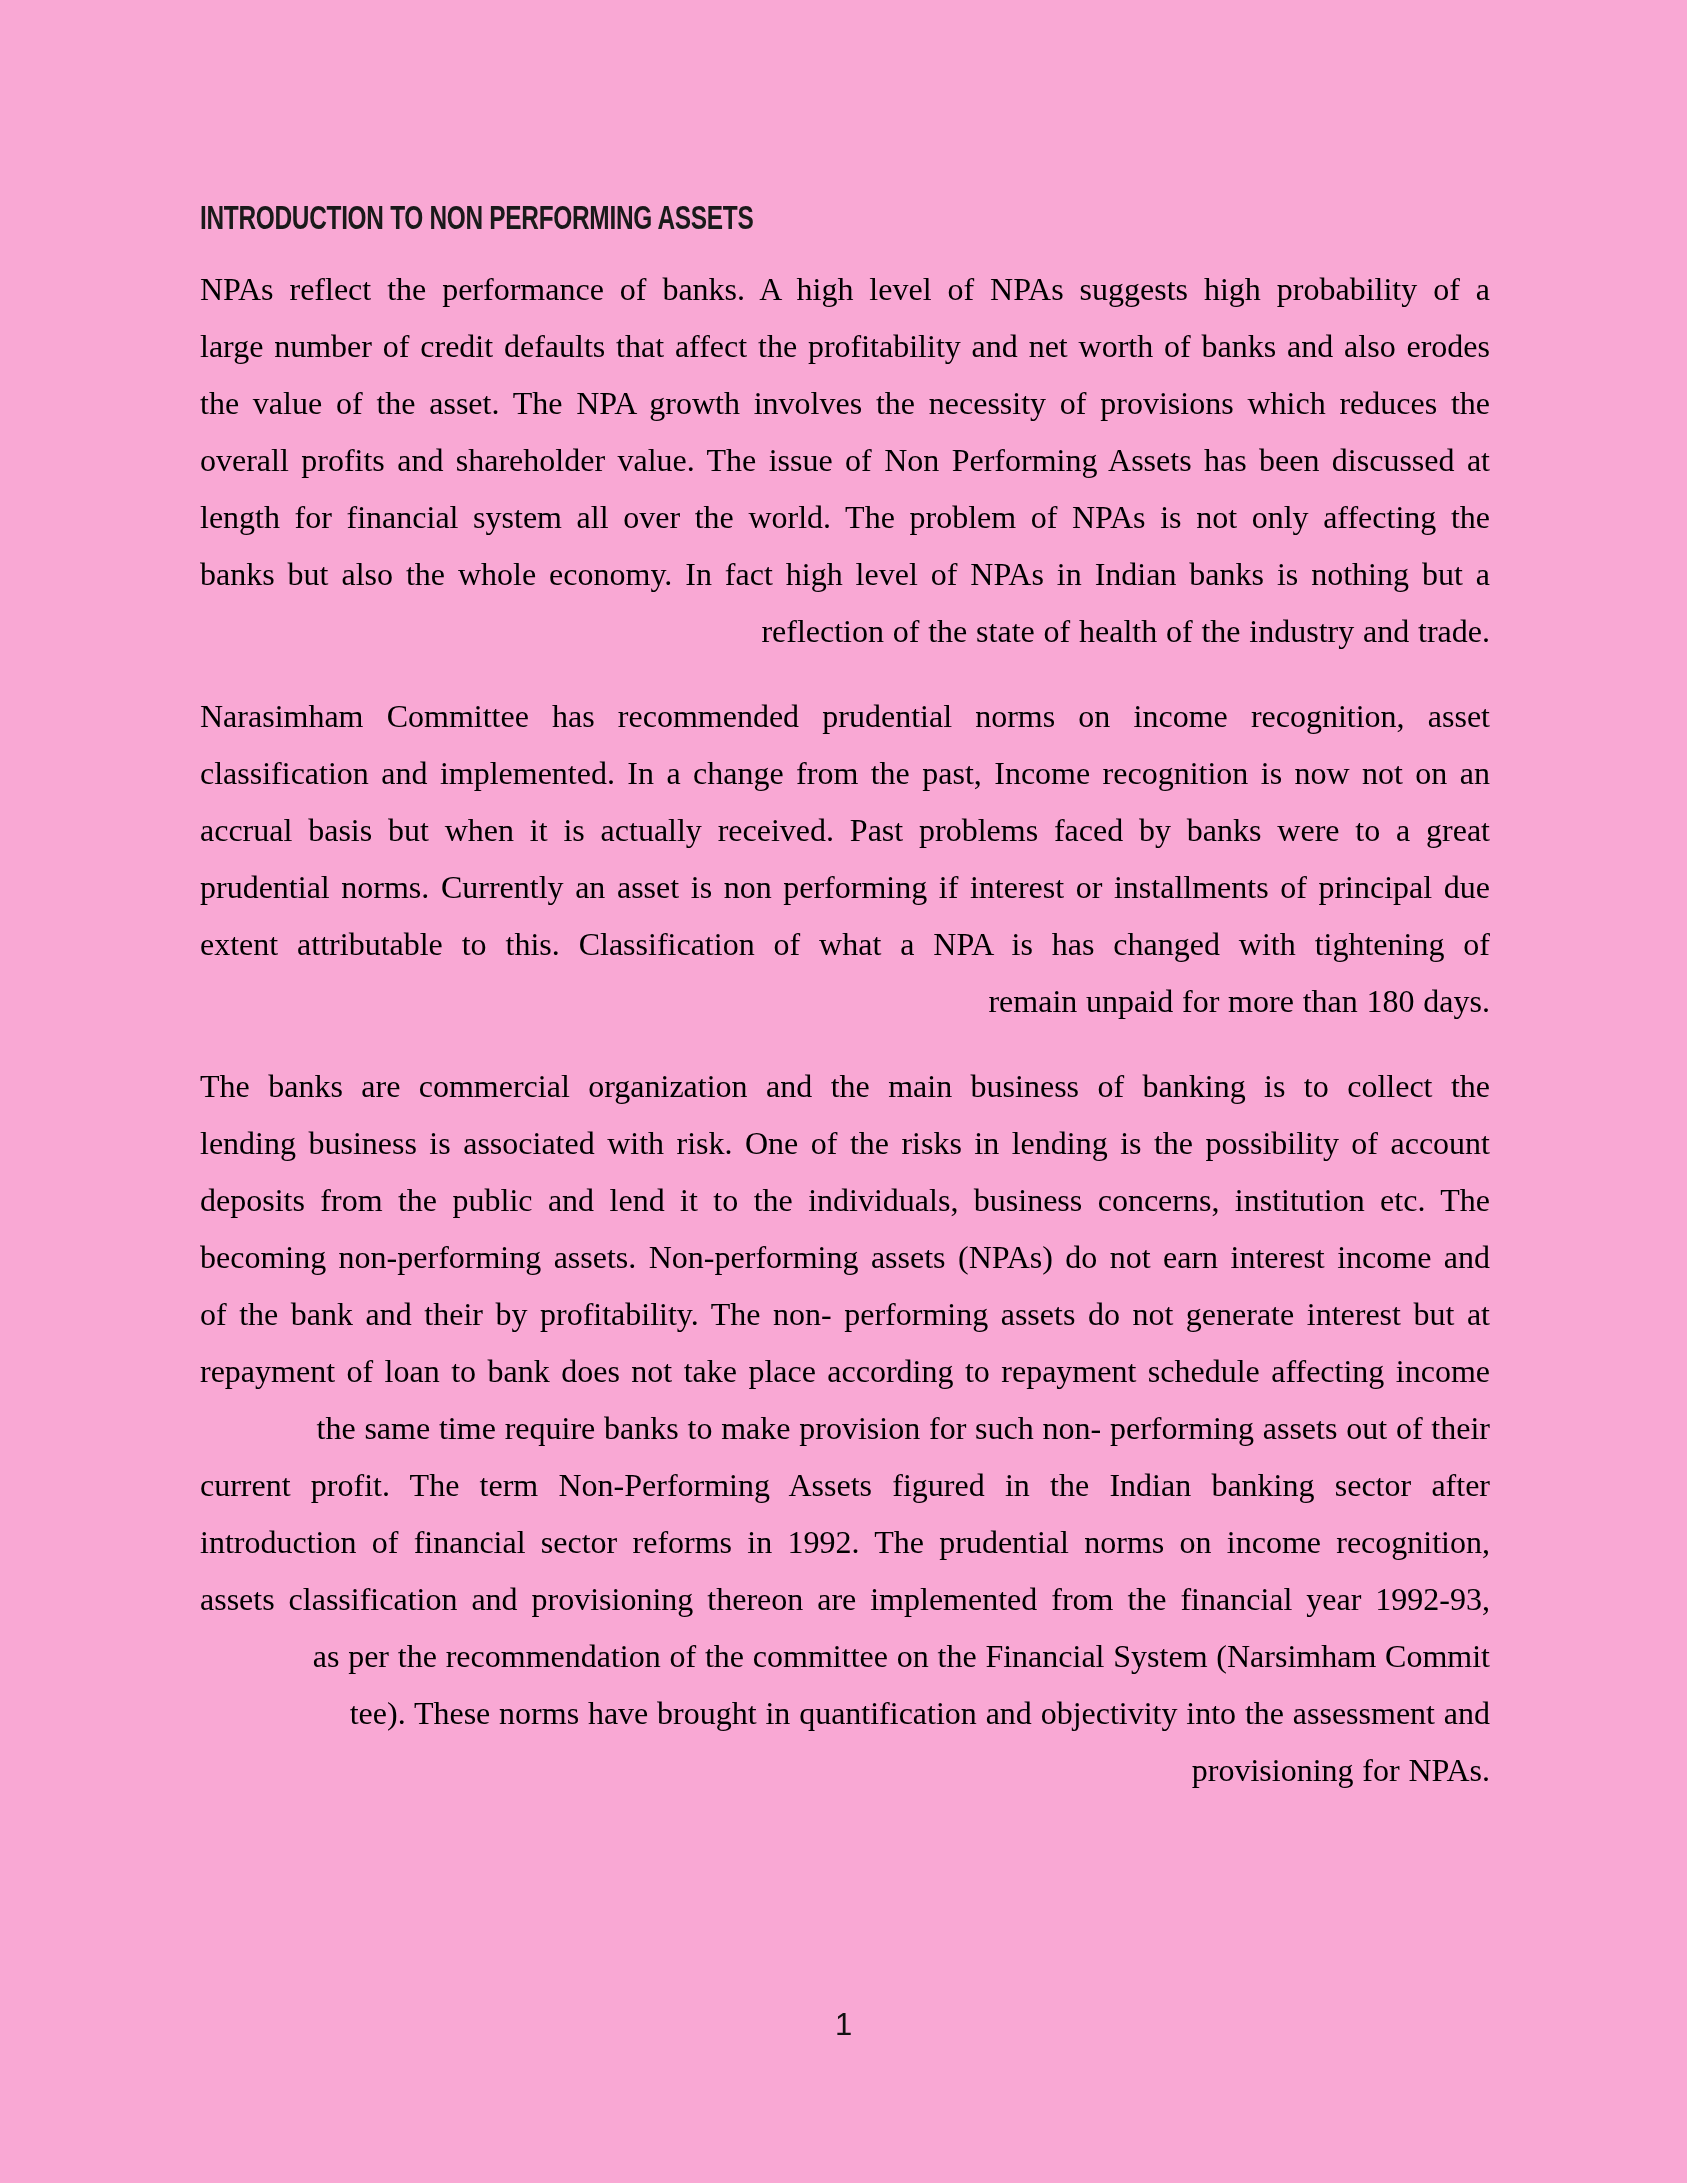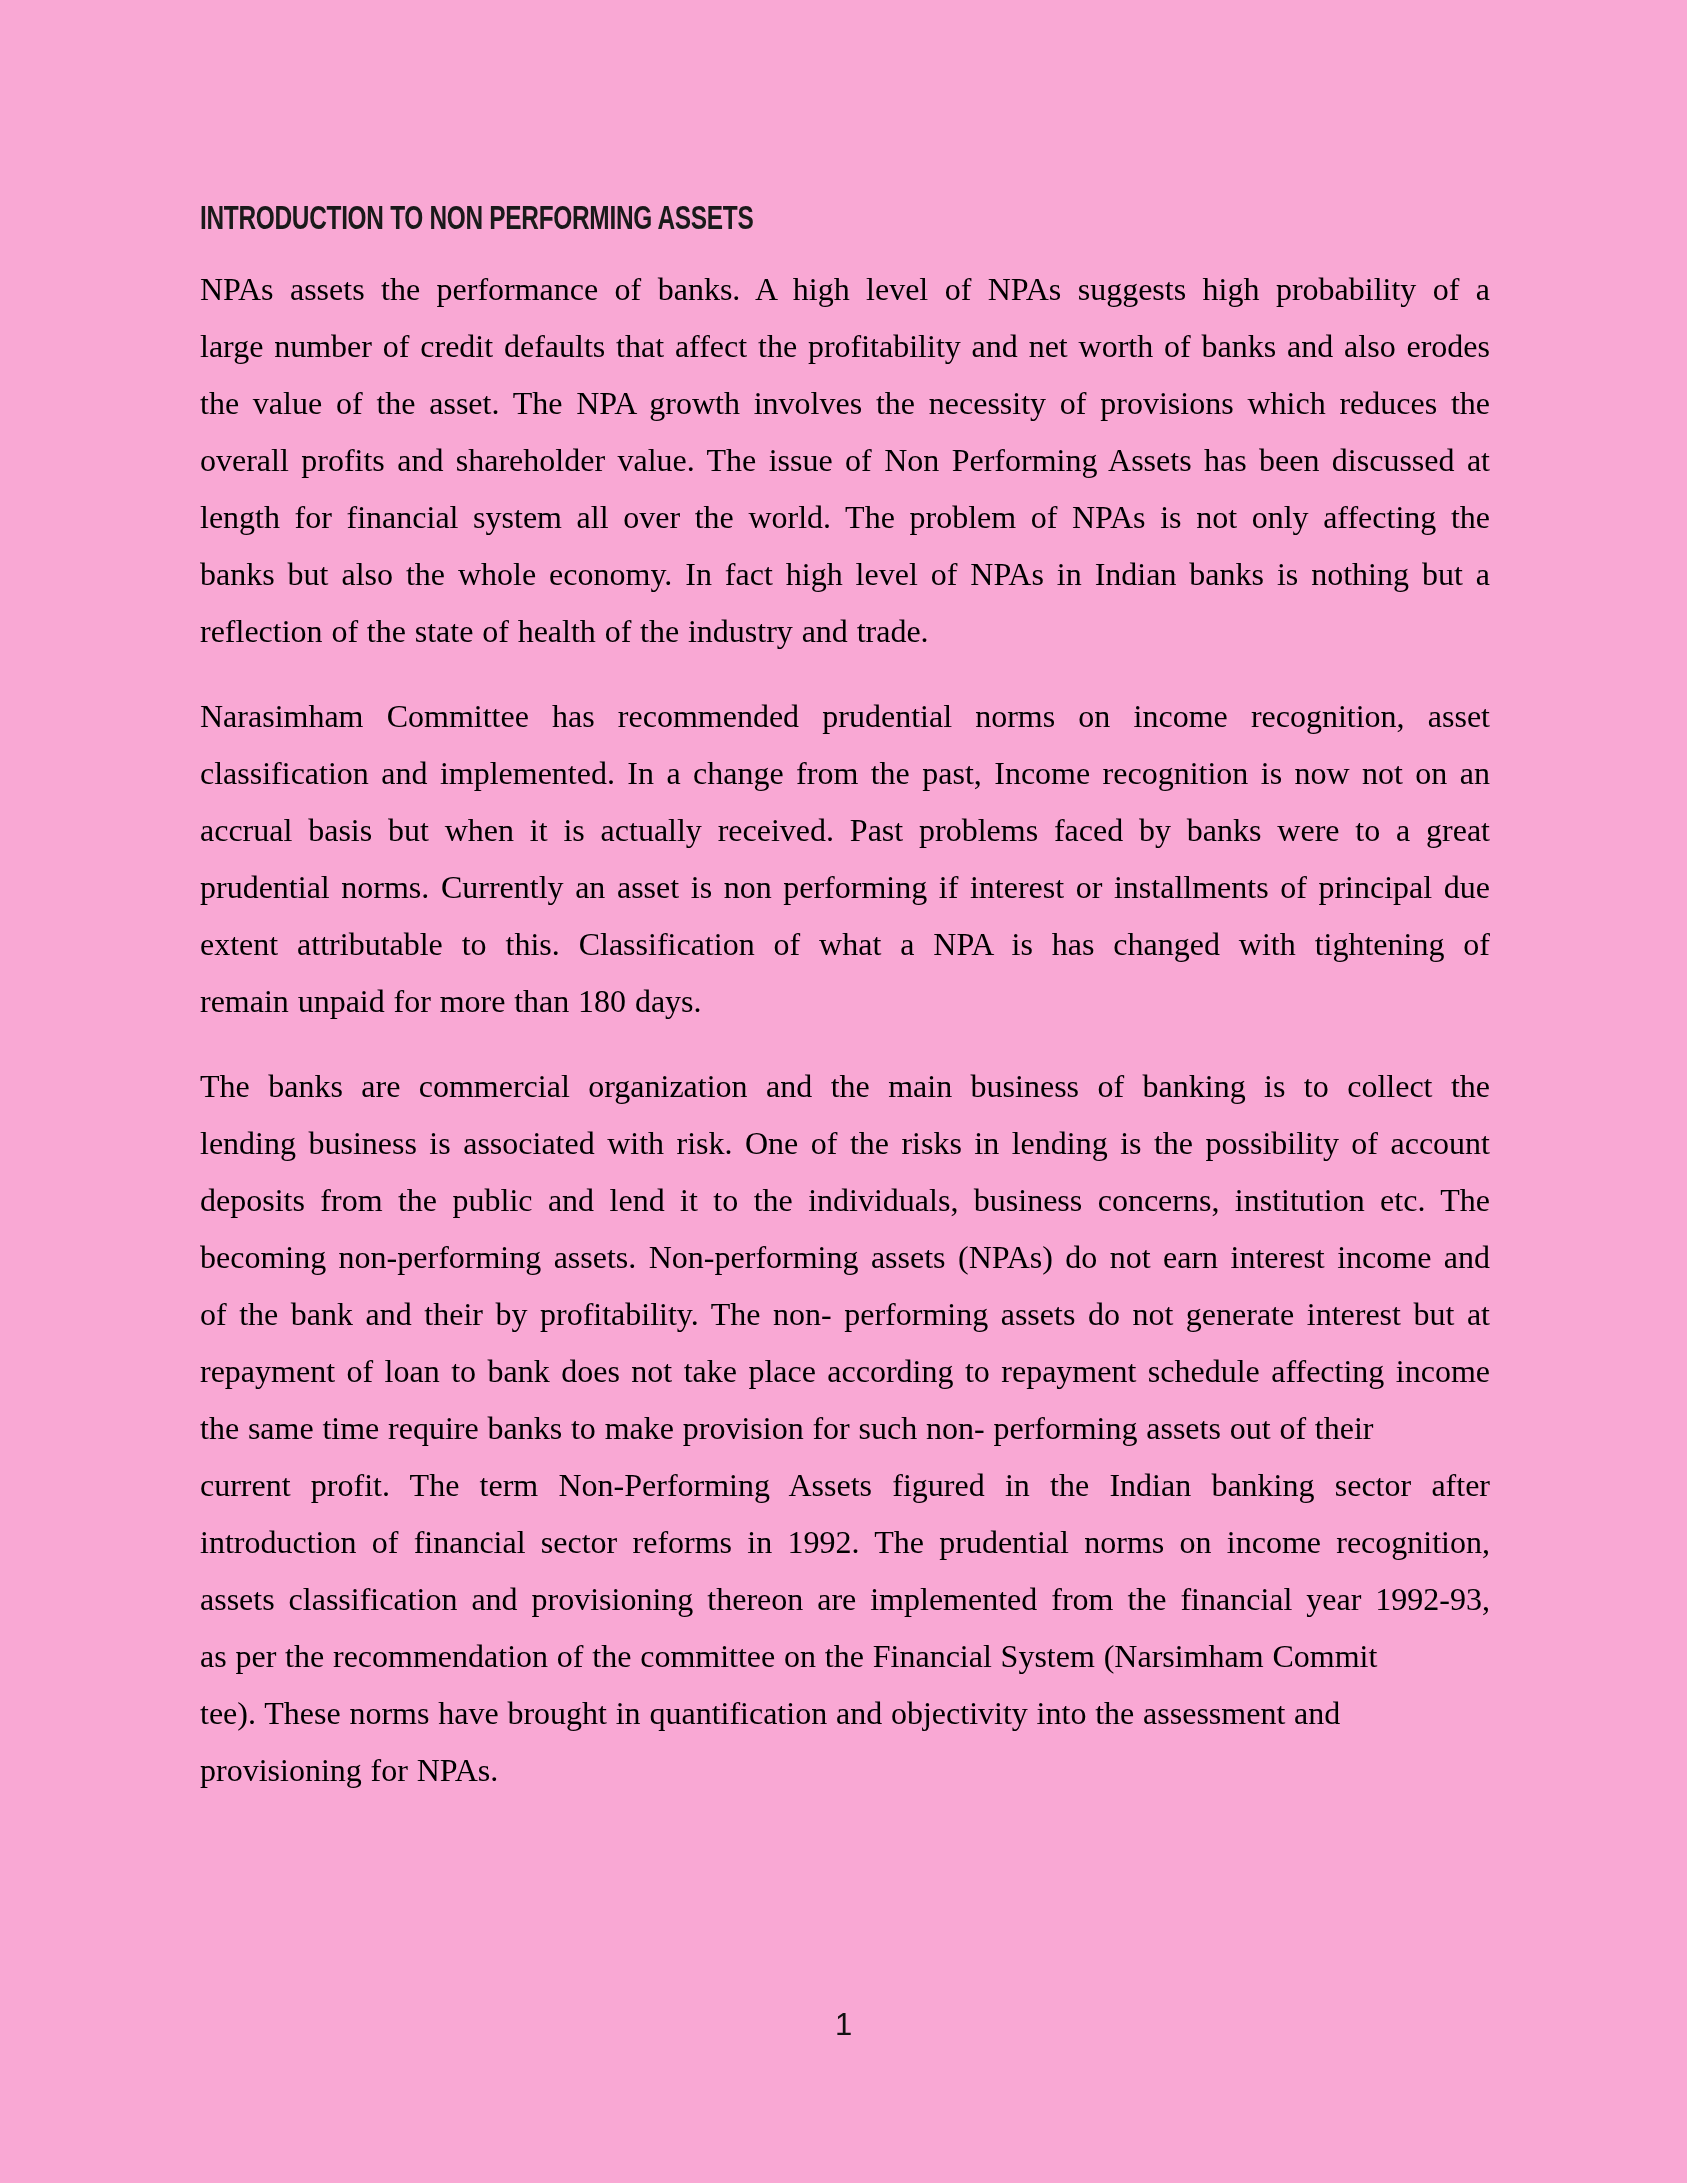--- a/index.html
+++ b/index.html
@@ -43,21 +43,21 @@
     margin: 0 0 28px 0;
   }
   .para:last-child {
     margin-bottom: 0;
   }
   .line {
     font-size: 32px;
     line-height: 57px;
     height: 57px;
     overflow: hidden;
-    text-align: left;
+    text-align: right;
     word-spacing: 0.8px;
   }
   .line.just {
     text-align: justify;
     text-align-last: justify;
   }
   .page-number {
     position: absolute;
     top: 2007px;
     left: 0;
@@ -70,21 +70,21 @@
   }
 </style>
 </head>
 <body>
 
 <div class="page">
   <div class="content">
     <h1 class="heading">INTRODUCTION TO NON PERFORMING ASSETS</h1>
     <div id="paragraphs">
         <div class="para">
-          <div class="line just">NPAs assets the performance of banks. A high level of NPAs suggests high probability of a</div>
+          <div class="line just">NPAs reflect the performance of banks. A high level of NPAs suggests high probability of a</div>
           <div class="line just">large number of credit defaults that affect the profitability and net worth of banks and also erodes</div>
           <div class="line just">the value of the asset. The NPA growth involves the necessity of provisions which reduces the</div>
           <div class="line just">overall profits and shareholder value. The issue of Non Performing Assets has been discussed at</div>
           <div class="line just">length for financial system all over the world. The problem of NPAs is not only affecting the</div>
           <div class="line just">banks but also the whole economy. In fact high level of NPAs in Indian banks is nothing but a</div>
           <div class="line">reflection of the state of health of the industry and trade.</div>
         </div>
         <div class="para">
           <div class="line just">Narasimham Committee has recommended prudential norms on income recognition, asset</div>
           <div class="line just">classification and implemented. In a change from the past, Income recognition is now not on an</div>

